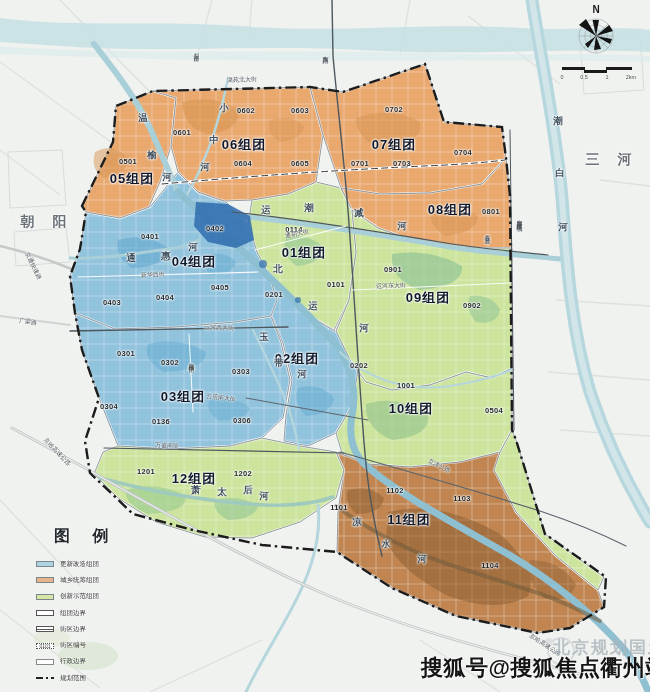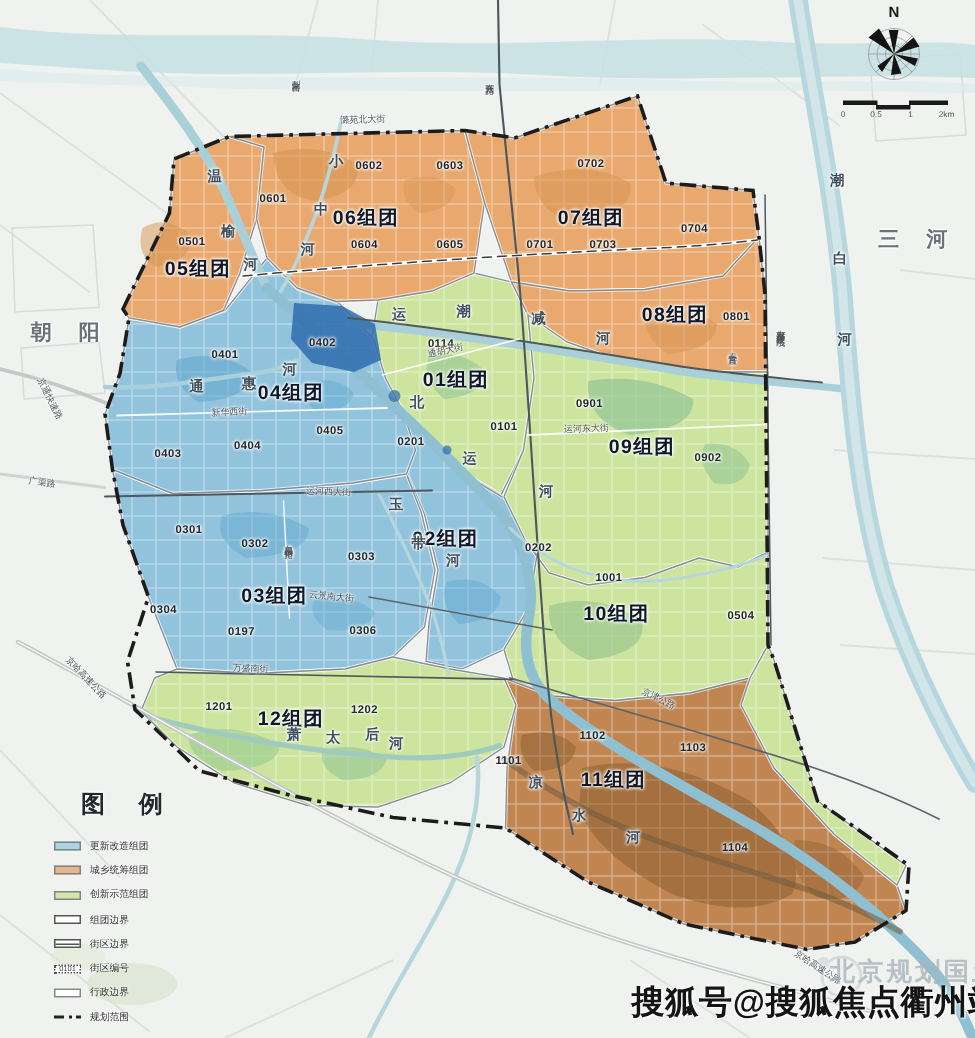--- a/index.html
+++ b/index.html
@@ -230,21 +230,21 @@
       <div class="lab code" style="left: 336px; top: 284px;">0101</div>
       <div class="lab code" style="left: 294px; top: 229px;">0114</div>
       <div class="lab zlabel" style="left: 297px; top: 359px;">02组团</div>
       <div class="lab code" style="left: 274px; top: 294px;">0201</div>
       <div class="lab code" style="left: 311px; top: 365px; margin-left: 48px;">0202</div>
       <div class="lab zlabel" style="left: 183px; top: 397px;">03组团</div>
       <div class="lab code" style="left: 126px; top: 353px;">0301</div>
       <div class="lab code" style="left: 170px; top: 362px;">0302</div>
       <div class="lab code" style="left: 241px; top: 371px;">0303</div>
       <div class="lab code" style="left: 109px; top: 406px;">0304</div>
-      <div class="lab code" style="left: 161px; top: 421px;">0197</div>
+      <div class="lab code" style="left: 161px; top: 421px;">0136</div>
       <div class="lab code" style="left: 242px; top: 420px; text-align: center;">0306</div>
       <div class="lab zlabel" style="left: 194px; top: 262px;">04组团</div>
       <div class="lab code" style="left: 150px; top: 236px;">0401</div>
       <div class="lab code" style="left: 215px; top: 228px;">0402</div>
       <div class="lab code" style="left: 112px; top: 302px;">0403</div>
       <div class="lab code" style="left: 165px; top: 297px;">0404</div>
       <div class="lab code" style="left: 220px; top: 287px;">0405</div>
       <div class="lab zlabel" style="left: 132px; top: 179px;">05组团</div>
       <div class="lab code" style="left: 128px; top: 161px;">0501</div>
       <div class="lab zlabel" style="left: 244px; top: 145px;">06组团</div>

